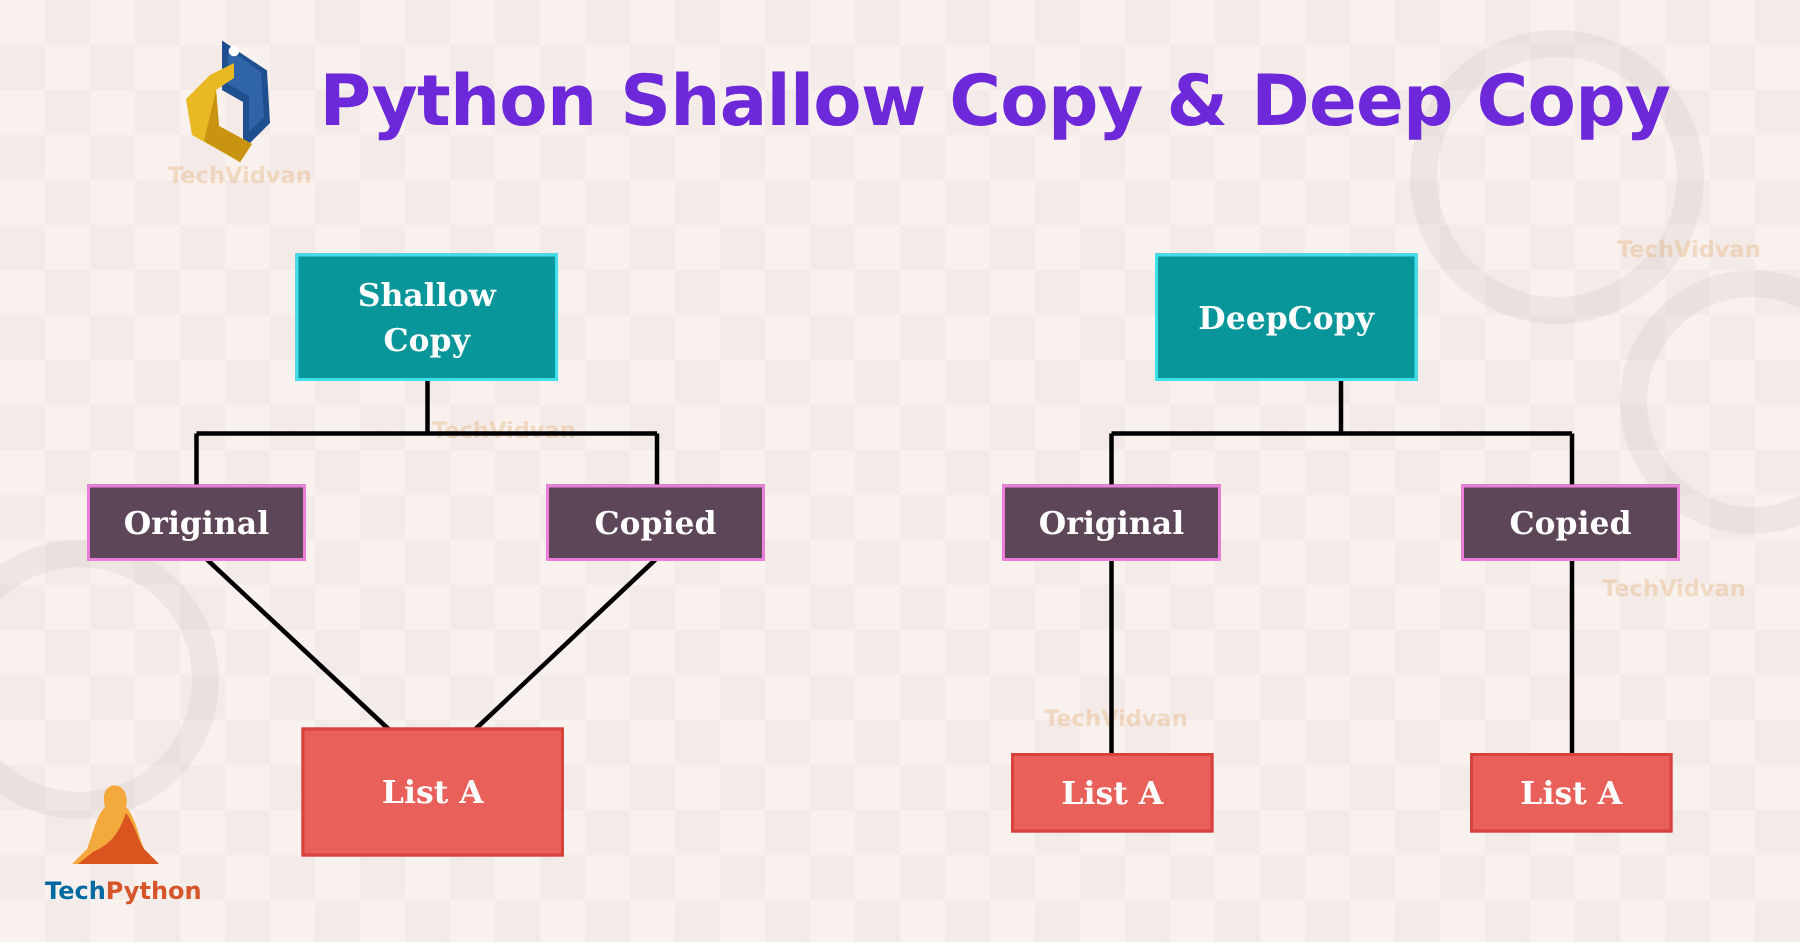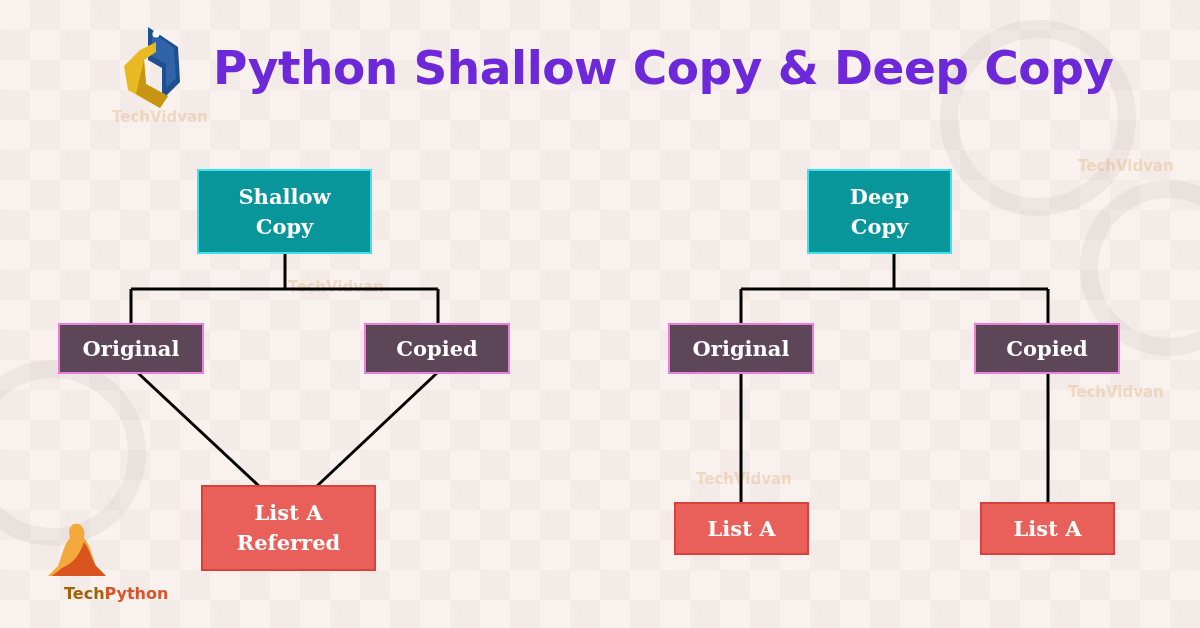--- a/index.html
+++ b/index.html
@@ -40,21 +40,21 @@
     .box.root { background: #08969a; border: 2px solid #3fe0ec; }
     .box.mid  { background: #5c4658; border: 2px solid #ea7ed8; }
     .box.leaf { background: #e9605a; border: 2px solid #d7423c; }
     svg.lines { position: absolute; inset: 0; }
     .tv-logo { position: absolute; left: 30px; top: 520px; width: 95px; }
     .tv-text {
       position: absolute; left: 30px; top: 584px;
       font-family: "DejaVu Sans", sans-serif; font-weight: bold; font-size: 16px;
       white-space: nowrap;
     }
-    .tv-text .a { color: #a16207; margin-left: 34px; }
+    .tv-text .a { color: #0369a1; }
     .tv-text .b { color: #d6552a; }
   </style>
 </head>
 <body>
 
 <div class="bg-pattern"></div>
 <div class="gear" style="left:-40px;top:360px;width:150px;height:150px;"></div>
 <div class="gear" style="left:940px;top:20px;width:160px;height:160px;"></div>
 <div class="gear" style="left:1080px;top:180px;width:140px;height:140px;"></div>
 
@@ -94,24 +94,23 @@
 </svg>
 
 <div class="box root" style="left:197px;top:169px;width:175px;height:85px;flex-direction:column;">
   <span>Shallow</span>
   <span>Copy</span>
 </div>
 <div class="box mid" style="left:58px;top:323px;width:146px;height:51px;">Original</div>
 <div class="box mid" style="left:364px;top:323px;width:146px;height:51px;">Copied</div>
 <div class="box leaf" style="left:201px;top:485px;width:175px;height:86px;flex-direction:column;">
   <span>List A</span>
-  <span>Referred</span>
 </div>
 
-<div class="box root" style="left:807px;top:169px;width:145px;height:85px;flex-direction:column;">
+<div class="box root" style="left:770px;top:169px;width:175px;height:85px;flex-direction:row;">
   <span>Deep</span>
   <span>Copy</span>
 </div>
 <div class="box mid" style="left:668px;top:323px;width:146px;height:51px;">Original</div>
 <div class="box mid" style="left:974px;top:323px;width:146px;height:51px;">Copied</div>
 <div class="box leaf" style="left:674px;top:502px;width:135px;height:53px;">List A</div>
 <div class="box leaf" style="left:980px;top:502px;width:135px;height:53px;">List A</div>
 
 <svg class="tv-logo" viewBox="0 0 95 62">
   <path d="M44,4 C52,2 56,10 54,18 C60,24 62,36 66,46 L76,56 L18,56 L28,46 C32,36 34,24 40,18 C38,10 40,6 44,4 Z" fill="#f3a93b"></path>

